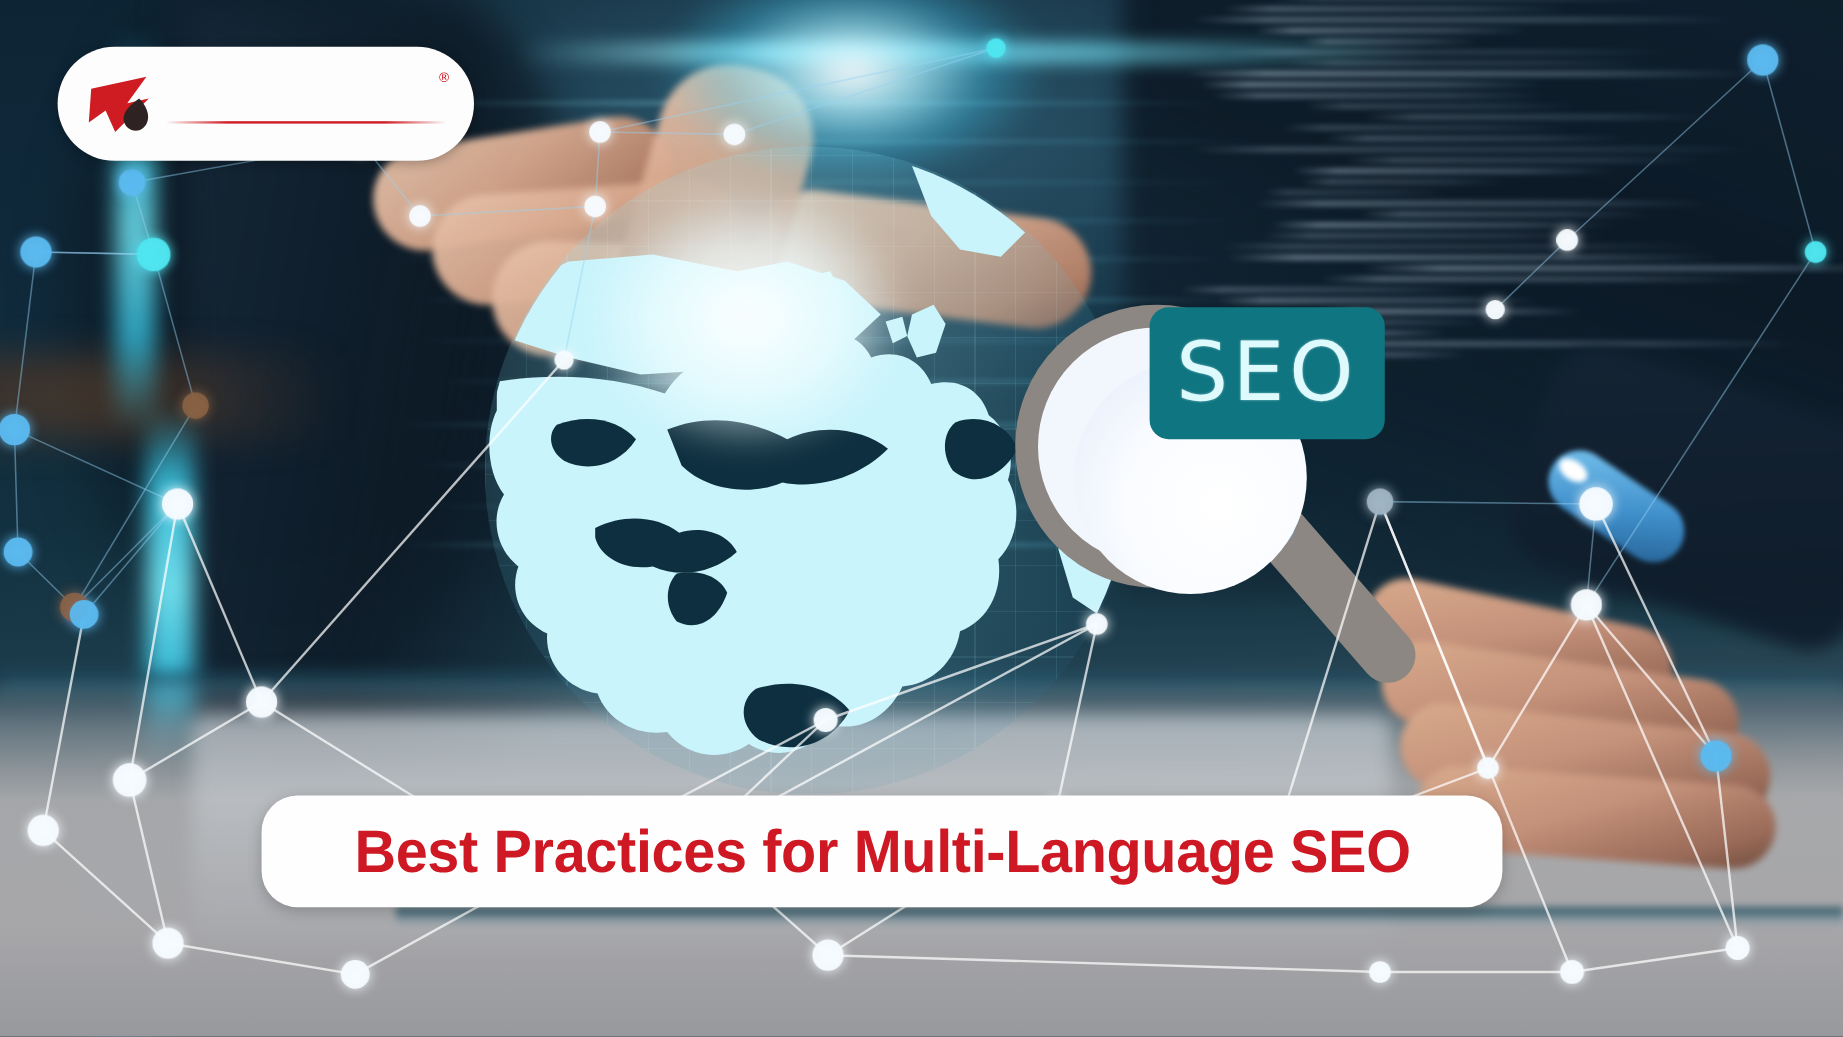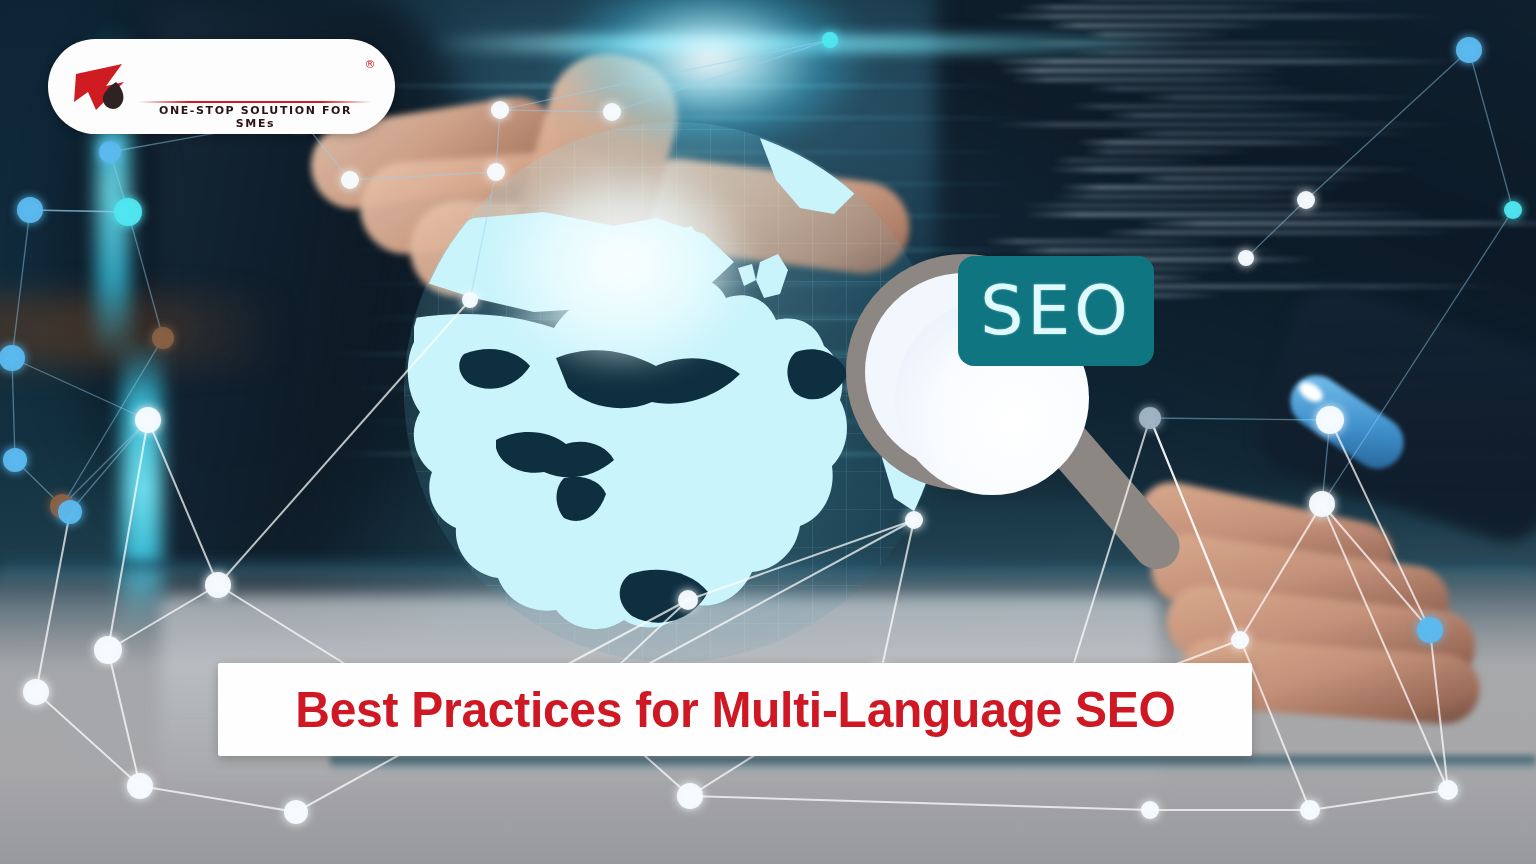--- a/index.html
+++ b/index.html
@@ -228,21 +228,21 @@
     position:absolute; left:68px; top:48px; width:232px;
     text-align:center;
     font-family:"DejaVu Sans", sans-serif;
     font-size:11px; font-weight:bold; letter-spacing:1.6px;
     color:#2a1416;
   }
 
   
   .title-bar{
     position:absolute; left:218px; top:663px; width:1034px; height:93px;
-    background:#fefefe; border-radius:2px;
+    background:#fefefe; border-radius:30px;
     box-shadow:0 3px 12px rgba(0,0,0,.22);
     display:flex; align-items:center; justify-content:center;
   }
   .title-text{
     color:#ce1824;
     font-family:"Liberation Sans Narrow","Liberation Sans", sans-serif;
     font-size:50px; font-weight:bold;
     letter-spacing:-.3px; white-space:nowrap;
     transform:scaleX(.96);
   }
@@ -517,21 +517,20 @@
     </svg>
 
   <div class="logo-pill">
     <div class="logo-inner">
       <svg class="logo-mark" viewBox="0 0 62 50">
         <path d="M4 12 L50 2 L34 24 L52 20 L24 48 L16 30 L2 40 Z" fill="#cf1b22"></path>
         <path d="M44 20 C52 28 54 38 48 44 C42 50 32 46 31 38 C30 31 38 24 44 20 Z" fill="#2e2322"></path>
       </svg>
       <div class="logo-reg">®</div>
       <div class="logo-rule"></div>
-      <div class="logo-tag">ONE-STOP SOLUTION FOR SMEs</div>
     </div>
   </div>
 
   <div class="title-bar">
     <div class="title-text">Best Practices for Multi-Language SEO</div>
   </div>
 
 </div>
 
 </body></html>

